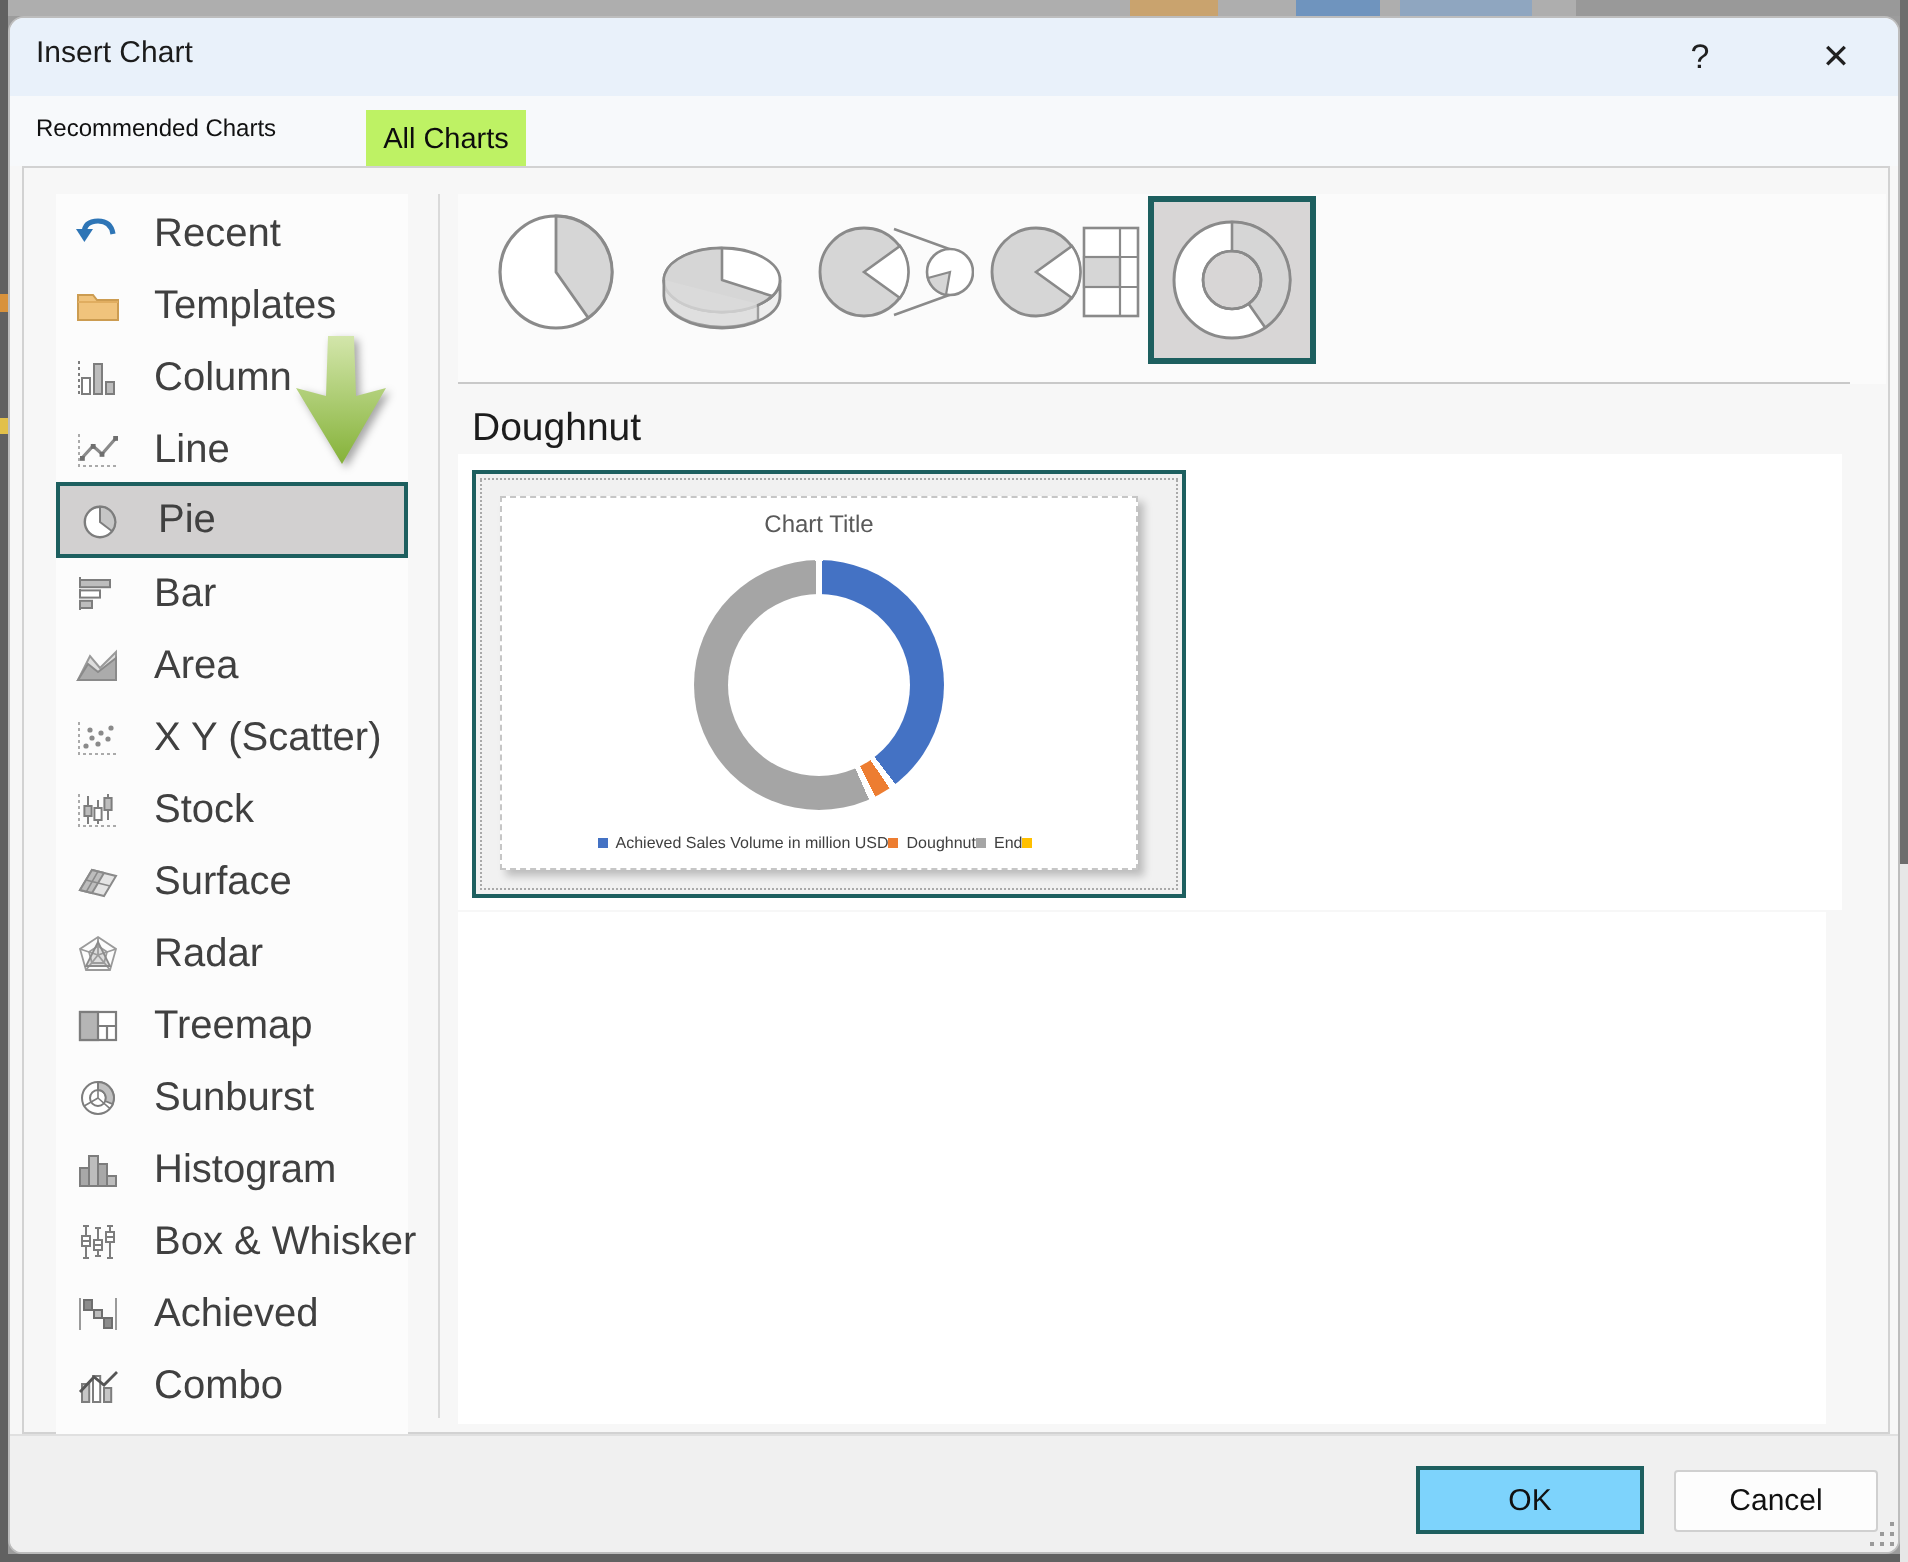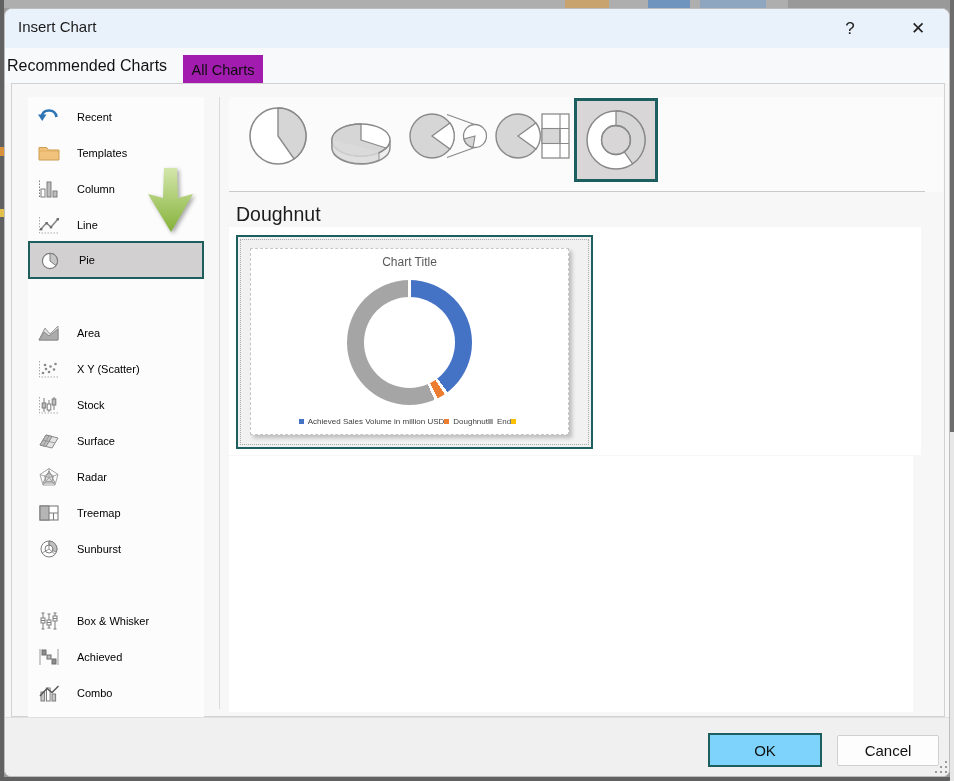--- a/index.html
+++ b/index.html
@@ -18,33 +18,33 @@
   
   .dialog { left:4px; top:8px; width:946px; height:769px; background:#f7f7f7;
             border-radius:8px 8px 7px 7px; overflow:hidden; border:1px solid #bdbdbd; }
   .titlebar { left:0; top:0; width:100%; height:39px; background:#e9f1fa; }
   .title { left:13px; top:9px; font-size:15px; color:#1b1b1b; }
   .help-btn { left:832px; top:6px; width:26px; height:27px; font-size:17px; color:#202020;
               display:flex; align-items:center; justify-content:center; cursor:default; }
   .close-btn { left:896px; top:4px; width:34px; height:31px; font-size:17px; color:#202020;
                display:flex; align-items:center; justify-content:center; cursor:default; }
   .tabstrip { left:0; top:39px; width:100%; height:35px; background:#f7f9fb; }
-  .tab-rec { left:2px; top:48px; font-size:16px; color:#111; }
-  .tab-all { left:178px; top:46px; width:80px; height:29px; background:#a21caf;
+  .tab-rec { left:13px; top:48px; font-size:12px; color:#111; }
+  .tab-all { left:178px; top:46px; width:80px; height:29px; background:#bef264;
              display:flex; align-items:center; justify-content:center;
              font-size:14.5px; color:#0d0d0d; }
 
   
   .content { left:6px; top:74px; width:934px; height:634px; background:#f7f7f7; border:1px solid #d2d2d2; }
 
   
   .sb-panel { left:23px; top:88px; width:176px; height:623px; background:#fcfcfc; }
   .sb-item { position:absolute; left:0; width:176px; height:36px; display:flex; align-items:center; cursor:default; }
   .sb-item .sb-ico { position:absolute; left:9px; top:8px; width:24px; height:20px; display:flex; align-items:center; justify-content:center; }
-  .sb-item .sb-lbl { position:absolute; left:49px; font-size:11px; color:#000000; white-space:nowrap; }
+  .sb-item .sb-lbl { position:absolute; left:49px; font-size:20px; color:#404040; white-space:nowrap; }
   .sb-item.sel { background:#d2d0d0; border:2px solid #1d5f5f; height:38px; }
   .vsep { left:214px; top:88px; width:1px; height:612px; background:#dadada; }
 
   
   .green-arrow { left:139px; top:158px; width:52px; height:68px; filter:drop-shadow(2px 2px 2px rgba(0,0,0,.35)); }
 
   
   .sub-strip { left:224px; top:88px; width:714px; height:95px; background:#fbfbfb; }
   .sub-sep { left:224px; top:182px; width:696px; height:1px; background:#c9c9c9; }
   .sub-icon { position:absolute; width:84px; height:84px; display:flex; align-items:center; justify-content:center; cursor:default; }
@@ -165,20 +165,33 @@
     <div class="sb-item sel" style="top:144px">
       <span class="sb-ico">
         <svg width="24" height="20" viewBox="0 0 24 20">
             <circle cx="11" cy="10" r="7.6" fill="#ffffff" stroke="#7d7d7d" stroke-width="1.2"></circle>
             <path d="M11 10 L11 2.4 A7.6 7.6 0 0 1 17 14.6 Z" fill="#c6c6c6" stroke="#7d7d7d" stroke-width="1"></path>
           </svg>
       </span>
         <span class="sb-lbl">Pie</span>
       </div>
 
+    <div class="sb-item" style="top:182px">
+      <span class="sb-ico">
+        <svg width="24" height="20" viewBox="0 0 24 20">
+            <g stroke="#7d7d7d" stroke-width="1">
+              <rect x="3" y="3" width="15" height="3.6" fill="#bdbdbd"></rect>
+              <rect x="3" y="8.2" width="10" height="3.6" fill="#ffffff"></rect>
+              <rect x="3" y="13.4" width="6" height="3.6" fill="#bdbdbd"></rect>
+              <path d="M3 1.5 V18.5" stroke-dasharray="1.5 1.5" fill="none"></path>
+            </g>
+          </svg>
+      </span>
+        <span class="sb-lbl">Bar</span>
+      </div>
 
     <div class="sb-item" style="top:218px">
       <span class="sb-ico">
         <svg width="24" height="20" viewBox="0 0 24 20">
             <path d="M2 17 L8 5 L13 11 L21 3 L21 17 Z" fill="#dedede" stroke="#9a9a9a" stroke-width="1"></path>
             <path d="M2 17 L7 9 L12 13 L21 6 L21 17 Z" fill="#ababab" stroke="#8a8a8a" stroke-width="1"></path>
           </svg>
       </span>
         <span class="sb-lbl">Area</span>
       </div>
@@ -257,20 +270,33 @@
         <svg width="24" height="20" viewBox="0 0 24 20">
             <circle cx="12" cy="10" r="8" fill="#ffffff" stroke="#7d7d7d" stroke-width="1"></circle>
             <circle cx="12" cy="10" r="4" fill="#ffffff" stroke="#7d7d7d" stroke-width="1"></circle>
             <path d="M12 2 A8 8 0 0 1 19.3 13 L15.6 11.5 A4 4 0 0 0 12 6 Z" fill="#c0c0c0" stroke="#7d7d7d" stroke-width="0.9"></path>
             <path d="M12 10 L12 2 M12 10 L5.1 14 M12 10 L18 15.3" stroke="#7d7d7d" stroke-width="0.8" fill="none"></path>
           </svg>
       </span>
         <span class="sb-lbl">Sunburst</span>
       </div>
 
+    <div class="sb-item" style="top:470px">
+      <span class="sb-ico">
+        <svg width="24" height="20" viewBox="0 0 24 20">
+            <g stroke="#7d7d7d" stroke-width="1">
+              <rect x="3" y="9" width="4.5" height="9" fill="#a8a8a8"></rect>
+              <rect x="7.5" y="3" width="4.5" height="15" fill="#bdbdbd"></rect>
+              <rect x="12" y="7" width="4.5" height="11" fill="#a8a8a8"></rect>
+              <rect x="16.5" y="13" width="4.5" height="5" fill="#bdbdbd"></rect>
+            </g>
+          </svg>
+      </span>
+        <span class="sb-lbl">Histogram</span>
+      </div>
 
     <div class="sb-item" style="top:506px">
       <span class="sb-ico">
         <svg width="24" height="20" viewBox="0 0 24 20">
             <g stroke="#7d7d7d" stroke-width="1" fill="#ffffff">
               <path d="M6 2 V18 M12 3 V17 M18 2 V18 M4.5 2 H7.5 M10.5 3 H13.5 M16.5 2 H19.5 M4.5 18 H7.5 M10.5 17 H13.5 M16.5 18 H19.5"></path>
               <rect x="4" y="7" width="4" height="5"></rect>
               <rect x="10" y="9" width="4" height="5"></rect>
               <rect x="16" y="5" width="4" height="5"></rect>
               <path d="M4 9.5 H8 M10 11.5 H14 M16 7.5 H20"></path>

